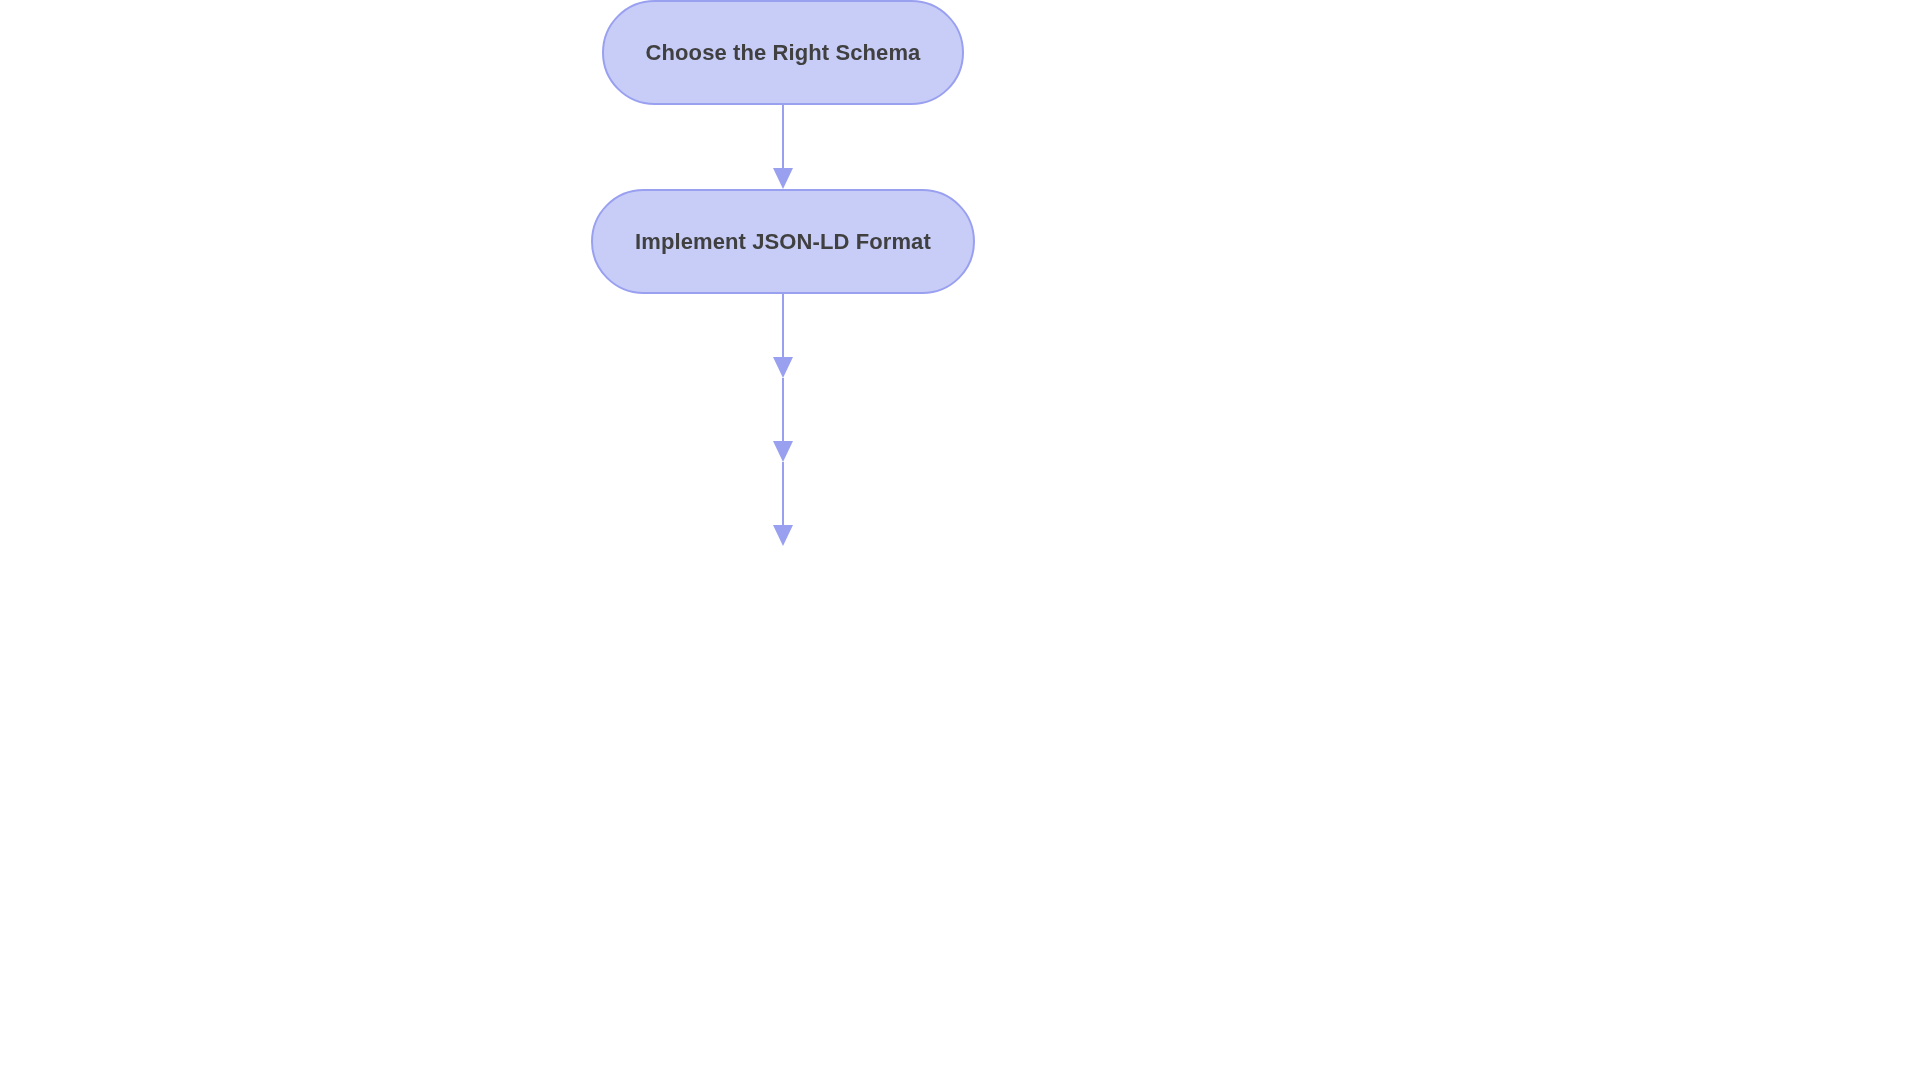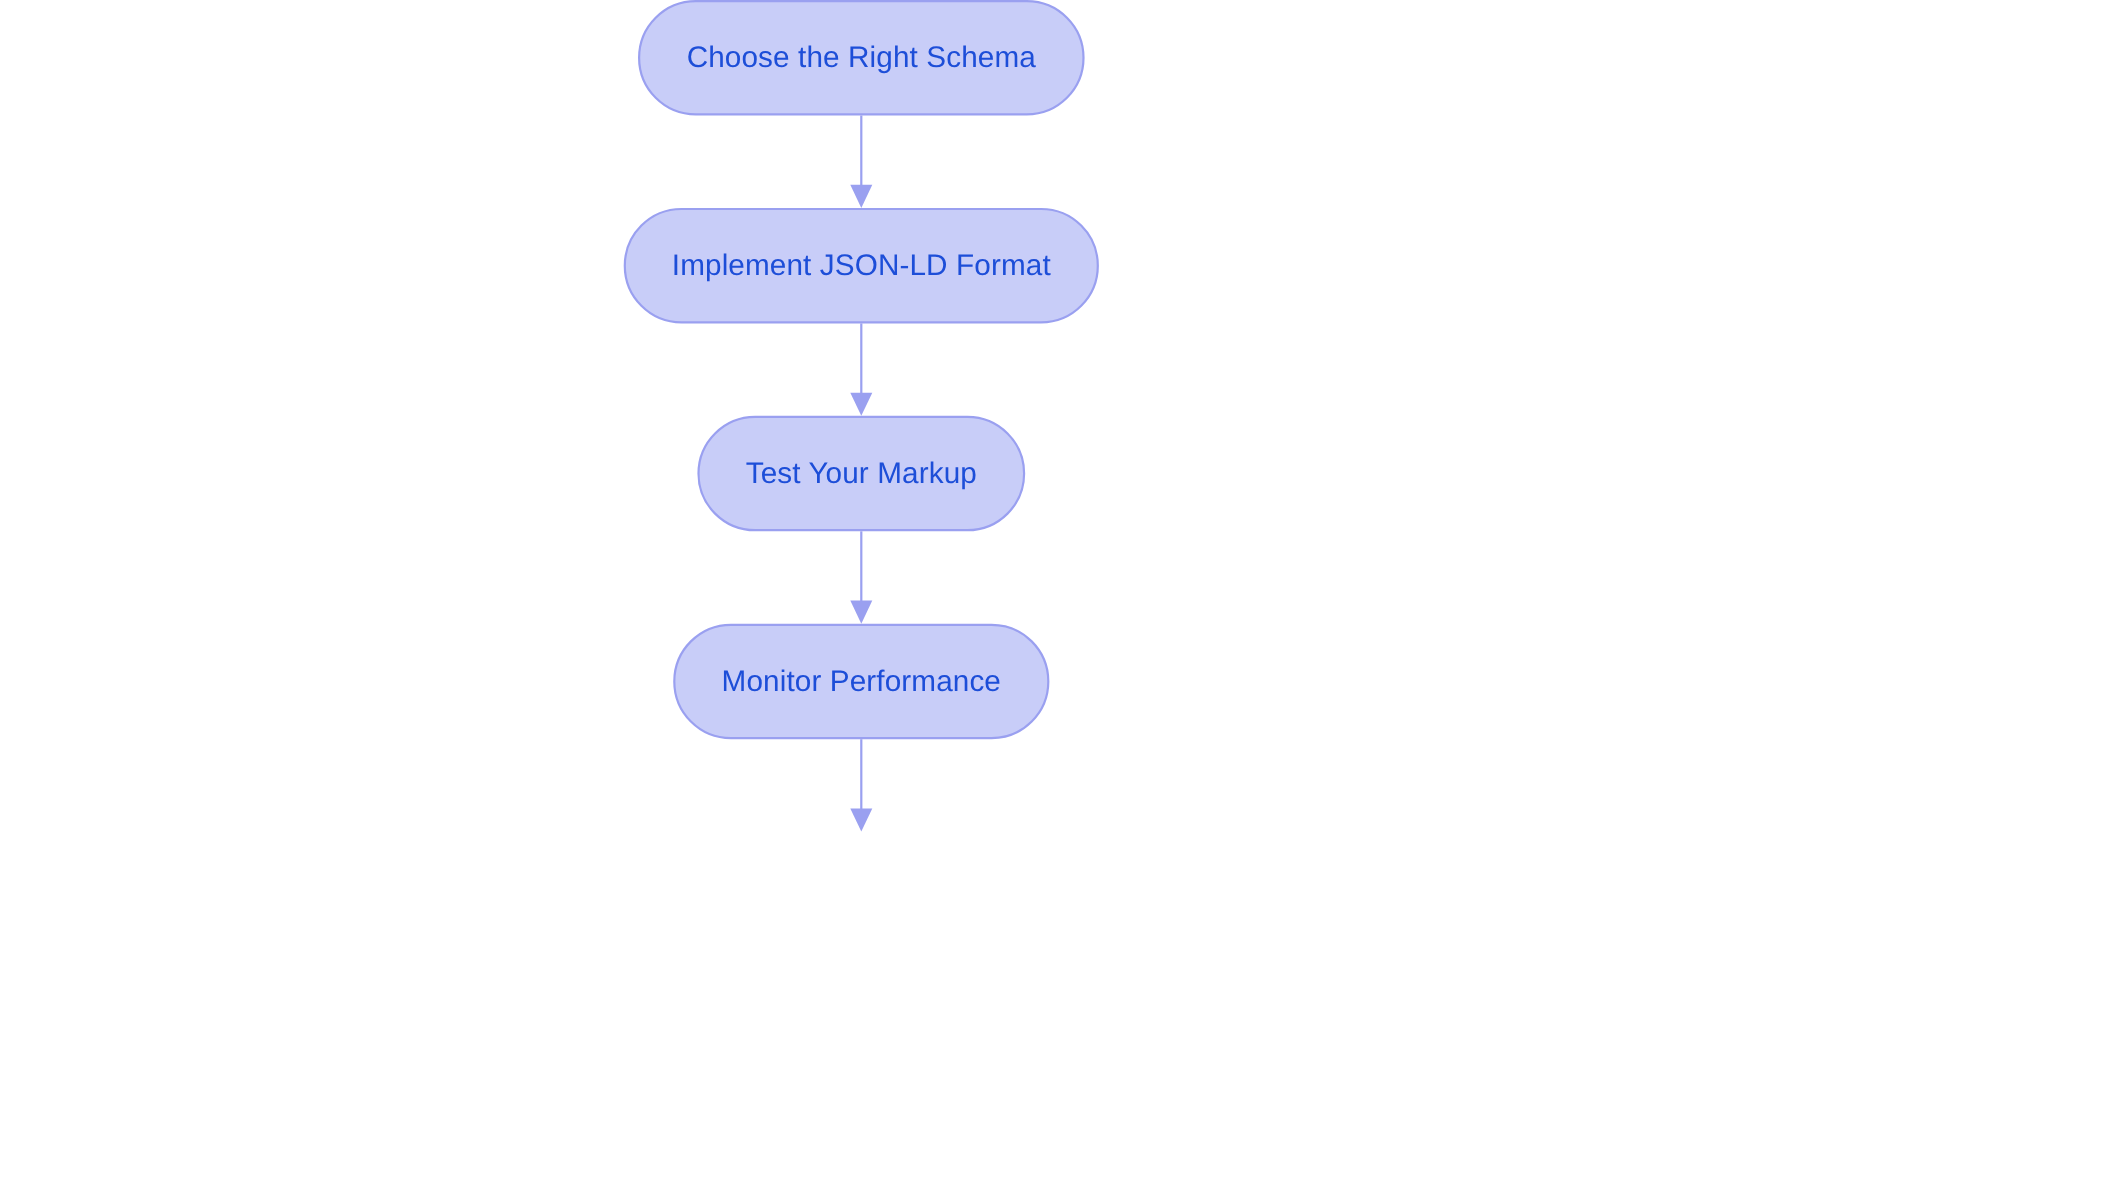--- a/index.html
+++ b/index.html
@@ -52,23 +52,23 @@
     display: flex;
     align-items: center;
     justify-content: center;
     padding: 0 42px;
     white-space: nowrap;
     
     margin-left: 6px;
   }
 
   .node-label {
-    color: #1d4ed8;
-    font-size: 27px;
-    font-weight: 400;
+    color: #404040;
+    font-size: 22px;
+    font-weight: 700;
     letter-spacing: 0.1px;
     line-height: 1;
     font-family: "Liberation Sans", "DejaVu Sans", sans-serif;
   }
 
   
   .connector {
     position: relative;
     width: 40px;
     height: 84px;
@@ -118,36 +118,26 @@
       <div class="node">
         <span class="node-label">Implement JSON-LD Format</span>
       </div>
     </div>
 
     <div class="connector">
       <div class="conn-line"></div>
       <div class="conn-head"></div>
     </div>
 
-    <div class="flow-row">
-      <div class="node">
-        <span class="node-label">Test Your Markup</span>
-      </div>
-    </div>
 
     <div class="connector">
       <div class="conn-line"></div>
       <div class="conn-head"></div>
     </div>
 
-    <div class="flow-row">
-      <div class="node">
-        <span class="node-label">Monitor Performance</span>
-      </div>
-    </div>
 
     <div class="connector">
       <div class="conn-line"></div>
       <div class="conn-head"></div>
     </div>
 
 
   </div>
 </div>
 

